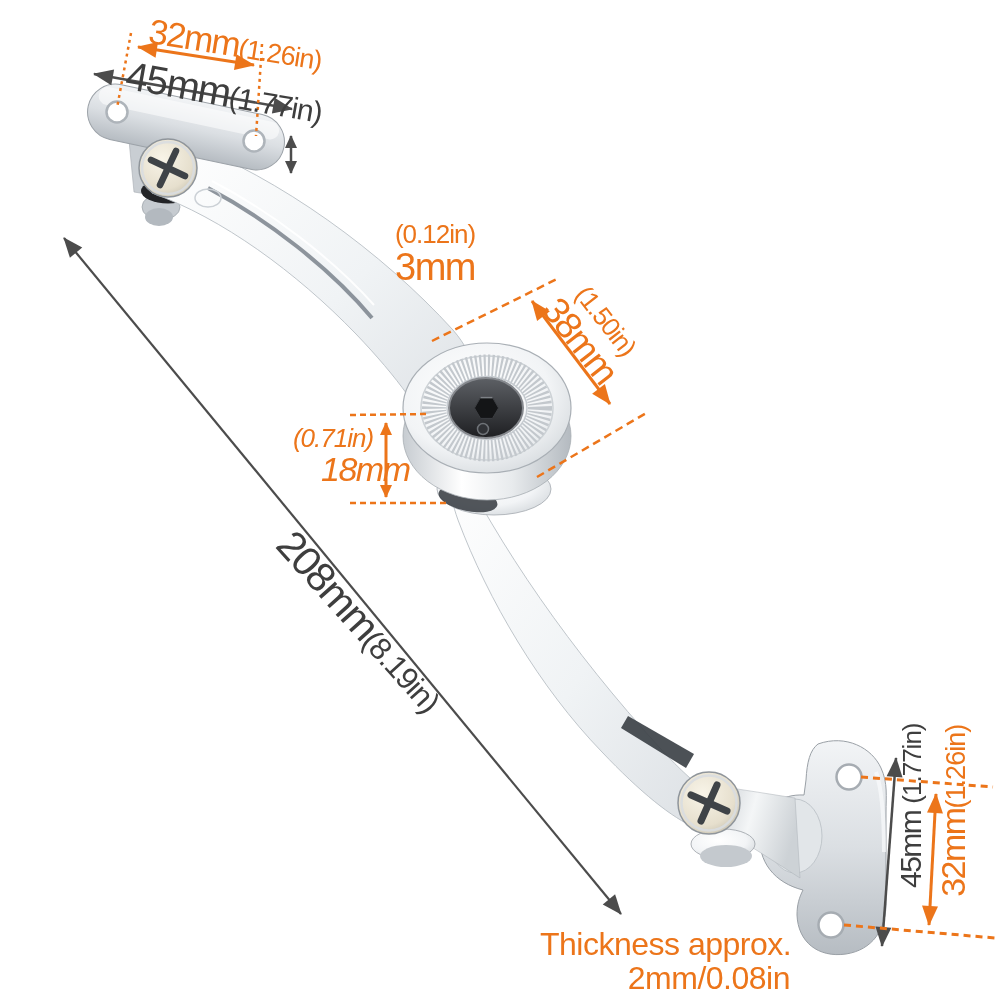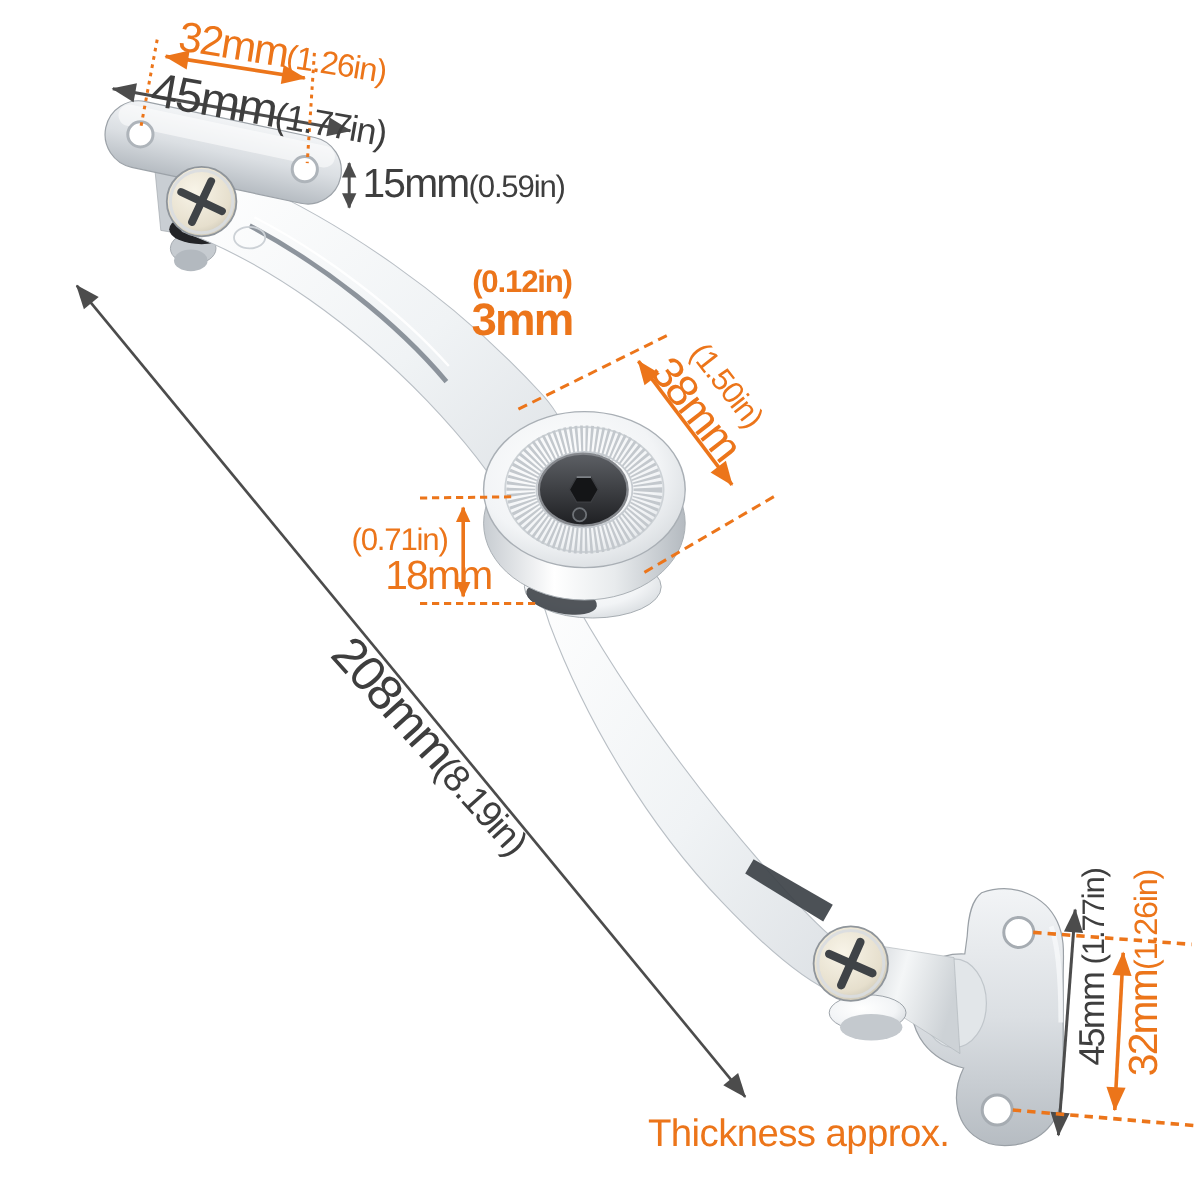--- a/index.html
+++ b/index.html
@@ -162,48 +162,46 @@
   </svg>
 
   <div class="label orange" style="left:152px;top:13px;transform:rotate(9deg);">
     <span class="v" style="font-size:35px;">32mm</span><span class="in" style="font-size:27px;">(1.26in)</span>
   </div>
 
   <div class="label dark" style="left:130px;top:54px;transform:rotate(10deg);">
     <span class="v" style="font-size:40px;">45mm</span><span class="in" style="font-size:30px;">(1.77in)</span>
   </div>
 
-  <div class="label dark" style="left:302px;top:136px;">
-    <span class="v" style="font-size:34px;">15mm</span><span class="in" style="font-size:26px;">(0.59in)</span>
-  </div>
-
-  <div class="label orange centered" style="left:391px;top:221px;width:88px;font-weight:bold;">
+
+  <div class="label orange centered" style="left:391px;top:221px;width:88px;">
     <div class="in" style="font-size:26px;">(0.12in)</div>
     <div class="v" style="font-size:38px;">3mm</div>
   </div>
 
   <div class="label orange centered" style="left:525px;top:300px;width:130px;transform:rotate(52deg);">
     <div class="in" style="font-size:26px;">(1.50in)</div>
     <div class="v" style="font-size:37px;">38mm</div>
   </div>
 
-  <div class="label orange centered" style="left:285px;top:436px;width:96px;">
+  <div class="label orange centered" style="left:285px;top:425px;width:96px;font-style:italic;">
     <div class="in" style="font-size:26px;">(0.71in)</div>
     <div class="v" style="font-size:34px;margin-left:36px;">18mm</div>
   </div>
 
   <div class="label dark centered" style="left:230px;top:600px;width:260px;transform:rotate(48deg);">
     <span class="v" style="font-size:41px;">208mm</span><span class="in" style="font-size:31px;">(8.19in)</span>
   </div>
 
   <div class="label dark centered" style="left:816px;top:790px;width:190px;transform:rotate(-90deg);">
     <span class="v" style="font-size:30px;">45mm</span><span class="in" style="font-size:26px;margin-left:7px;">(1.77in)</span>
   </div>
 
   <div class="label orange centered" style="left:859px;top:793px;width:190px;transform:rotate(-90deg);">
     <span class="v" style="font-size:34px;">32mm</span><span class="in" style="font-size:27px;">(1.26in)</span>
   </div>
 
   <div class="label orange rightalign" style="left:540px;top:927px;width:250px;font-size:32px;line-height:1.07;">
     <div>Thickness approx.</div>
+    <div>2mm/0.08in</div>
   </div>
 
 </div>
 
 </body></html>

